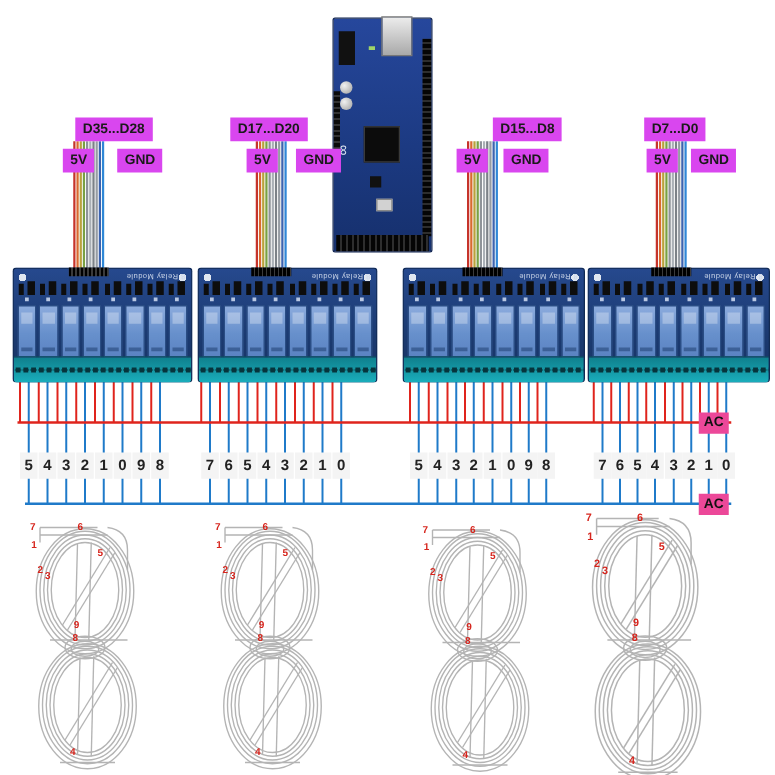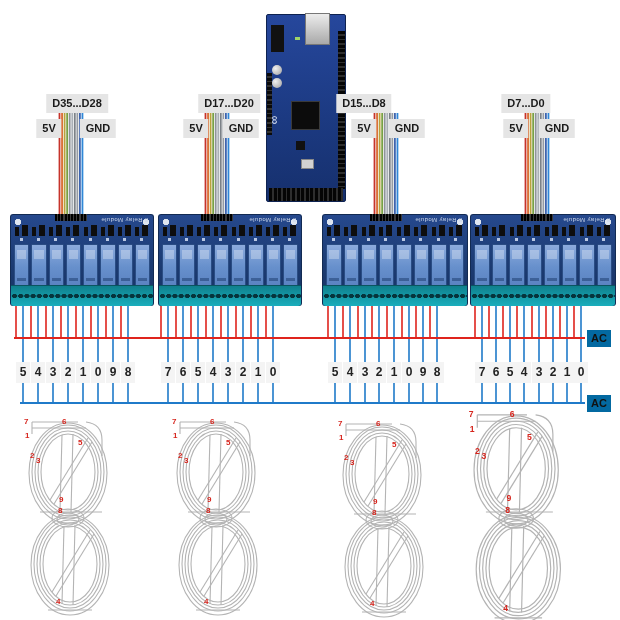--- a/index.html
+++ b/index.html
@@ -1,30 +1,30 @@
 <!DOCTYPE html>
 <html><head>
 <meta charset="utf-8">
 <style>
   html,body{margin:0;padding:0;background:#fff;}
   #stage{position:relative;width:620px;height:620px;background:#fff;overflow:hidden;
          font-family:"Liberation Sans",sans-serif;}
   #wires{position:absolute;left:0;top:0;z-index:1;}
 
   
-  .tag{position:absolute;z-index:4;transform:translateX(-50%);background:#e5e5e5;
+  .tag{position:absolute;z-index:4;transform:translateX(-50%);background:#d946ef;
        color:#1a1a1a;font:600 11px/1 "Liberation Sans",sans-serif;padding:4px 6px;
-       white-space:nowrap;}
+       white-space:nowrap;margin-left:14px;}
   .tag.pins{top:94px;}
   .tag.pwr{top:119px;}
 
   .num{position:absolute;z-index:4;top:362px;width:14px;height:21px;background:#f4f4f4;
        color:#222;font:600 12px/21px "Liberation Sans",sans-serif;text-align:center;}
 
-  .ac{position:absolute;z-index:4;left:587px;background:#0369a1;color:#111;
+  .ac{position:absolute;z-index:4;left:559px;background:#ec4899;color:#111;
       font:600 11px/1 "Liberation Sans",sans-serif;padding:3px 4px;}
 
   
   .module{position:absolute;z-index:3;top:214px;height:92px;border-radius:3px;
       box-shadow:inset 0 0 0 1px #122a52;
       background:
         radial-gradient(circle 3px at 8px 8px,#dfe6f0 97%,transparent),
         radial-gradient(circle 3px at calc(100% - 8px) 8px,#dfe6f0 97%,transparent),
         linear-gradient(180deg,#26498e 0%,#1b3a70 60%,#173263 100%);}
   .hdr{position:absolute;top:0;width:32px;height:7px;
@@ -508,25 +508,25 @@
         <div class="relay"></div>
         <div class="relay"></div>
       </div>
     <div class="terms"></div>
   </div>
 
   <div class="tag pins" style="left:77px">D35...D28</div>
   <div class="tag pwr" style="left:49px">5V</div>
   <div class="tag pwr" style="left:98px">GND</div>
 
-  <div class="tag pins" style="left:229px">D17...D20</div>
+  <div class="tag pins" style="left:201px">D17...D20</div>
   <div class="tag pwr" style="left:196px">5V</div>
   <div class="tag pwr" style="left:241px">GND</div>
 
-  <div class="tag pins" style="left:364px">D15...D8</div>
+  <div class="tag pins" style="left:408px">D15...D8</div>
   <div class="tag pwr" style="left:364px">5V</div>
   <div class="tag pwr" style="left:407px">GND</div>
 
   <div class="tag pins" style="left:526px">D7...D0</div>
   <div class="tag pwr" style="left:516px">5V</div>
   <div class="tag pwr" style="left:557px">GND</div>
 
   <div class="ac" style="top:330px">AC</div>
   <div class="ac" style="top:395px">AC</div>
 

